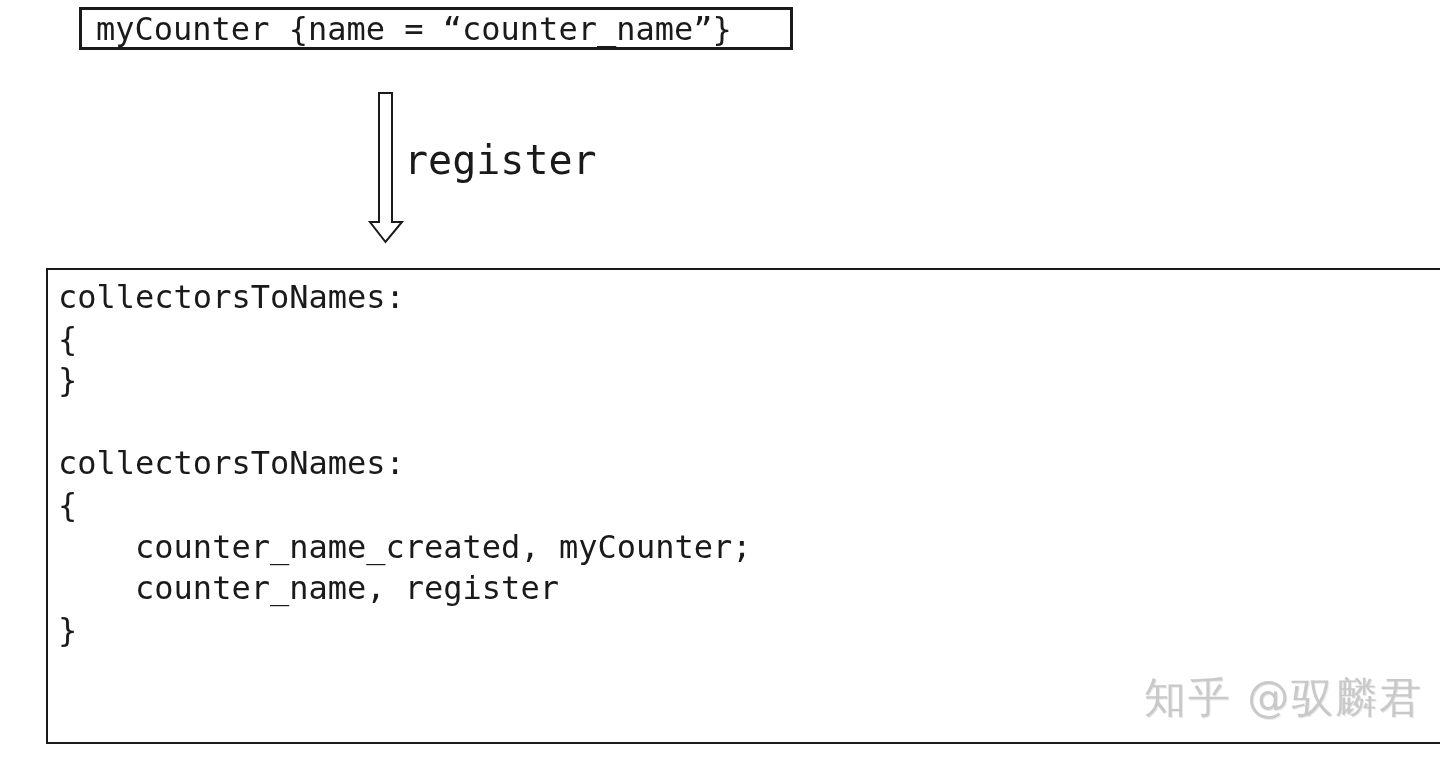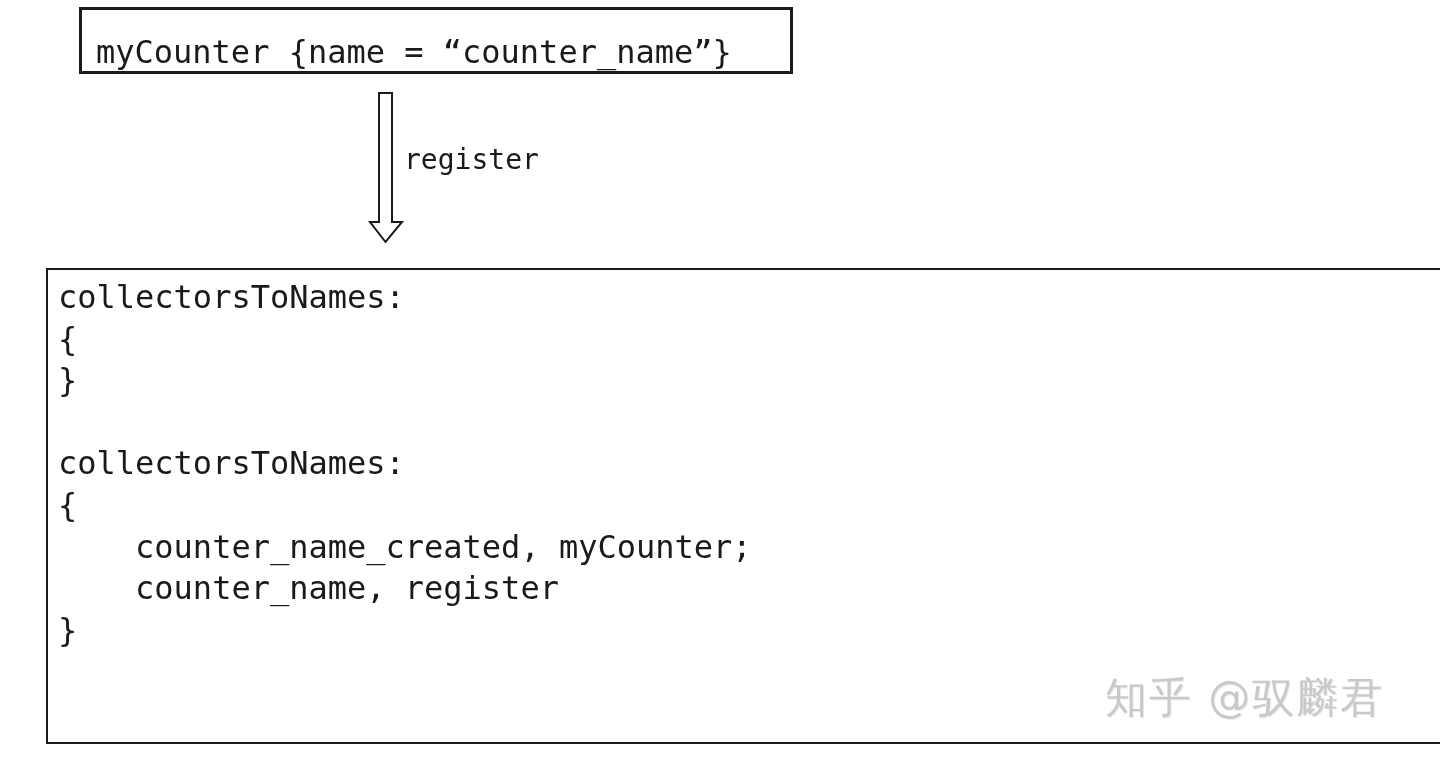--- a/index.html
+++ b/index.html
@@ -9,59 +9,59 @@
     width: 1440px;
     height: 759px;
     background: #ffffff;
     overflow: hidden;
     font-family: "DejaVu Sans Mono", "Liberation Mono", monospace;
     color: #1a1a1a;
   }
   .collector-box {
     position: absolute;
     left: 79px; top: 7px;
-    width: 714px; height: 67px;
+    width: 714px; height: 43px;
     border: 3px solid #1a1a1a;
     background: #ffffff;
     display: flex;
-    align-items: flex-end;
+    align-items: flex-start;
     padding-left: 14px;
     font-size: 32px;
     white-space: pre;
   }
   .register-arrow {
     position: absolute;
     left: 364px; top: 92px;
     width: 44px; height: 152px;
   }
   .arrow-label {
     position: absolute;
     left: 404px; top: 141px;
-    font-size: 28px;
+    font-size: 40px;
     line-height: 38px;
     white-space: pre;
   }
   .registry-box {
     position: absolute;
     left: 17px; top: 268px;
     width: 1409px; height: 476px;
     border: 2px solid #1a1a1a;
     background: #ffffff;
     padding: 7px 10px;
     font-size: 32px;
     margin-left: 29px;
   }
   .code-line {
     white-space: pre;
     height: 41.6px;
     line-height: 41.6px;
   }
   .watermark {
     position: absolute;
-    left: 1105px; top: 674px;
+    left: 1144px; top: 674px;
     font-size: 42px;
     line-height: 48px;
     color: #c9c9c9;
     font-family: "DejaVu Sans", "Liberation Sans", sans-serif;
     letter-spacing: 2px;
     white-space: pre;
     text-shadow: 1px 1px 0 #e9e9e9;
   }
 </style>
 </head>

